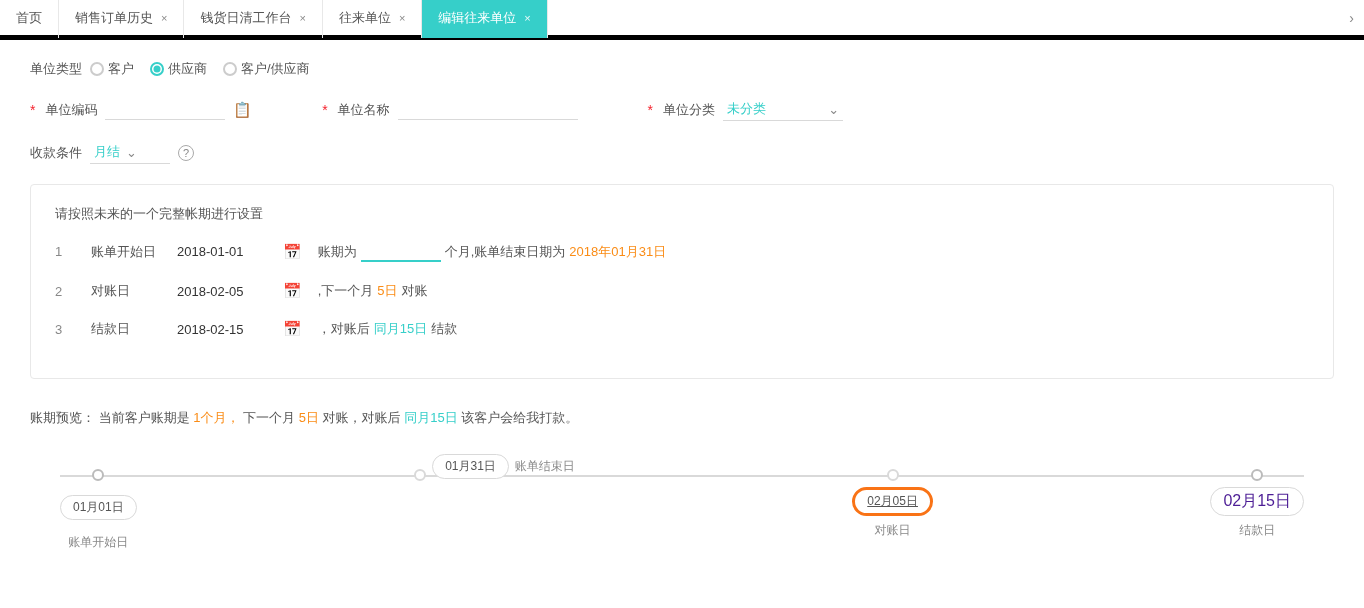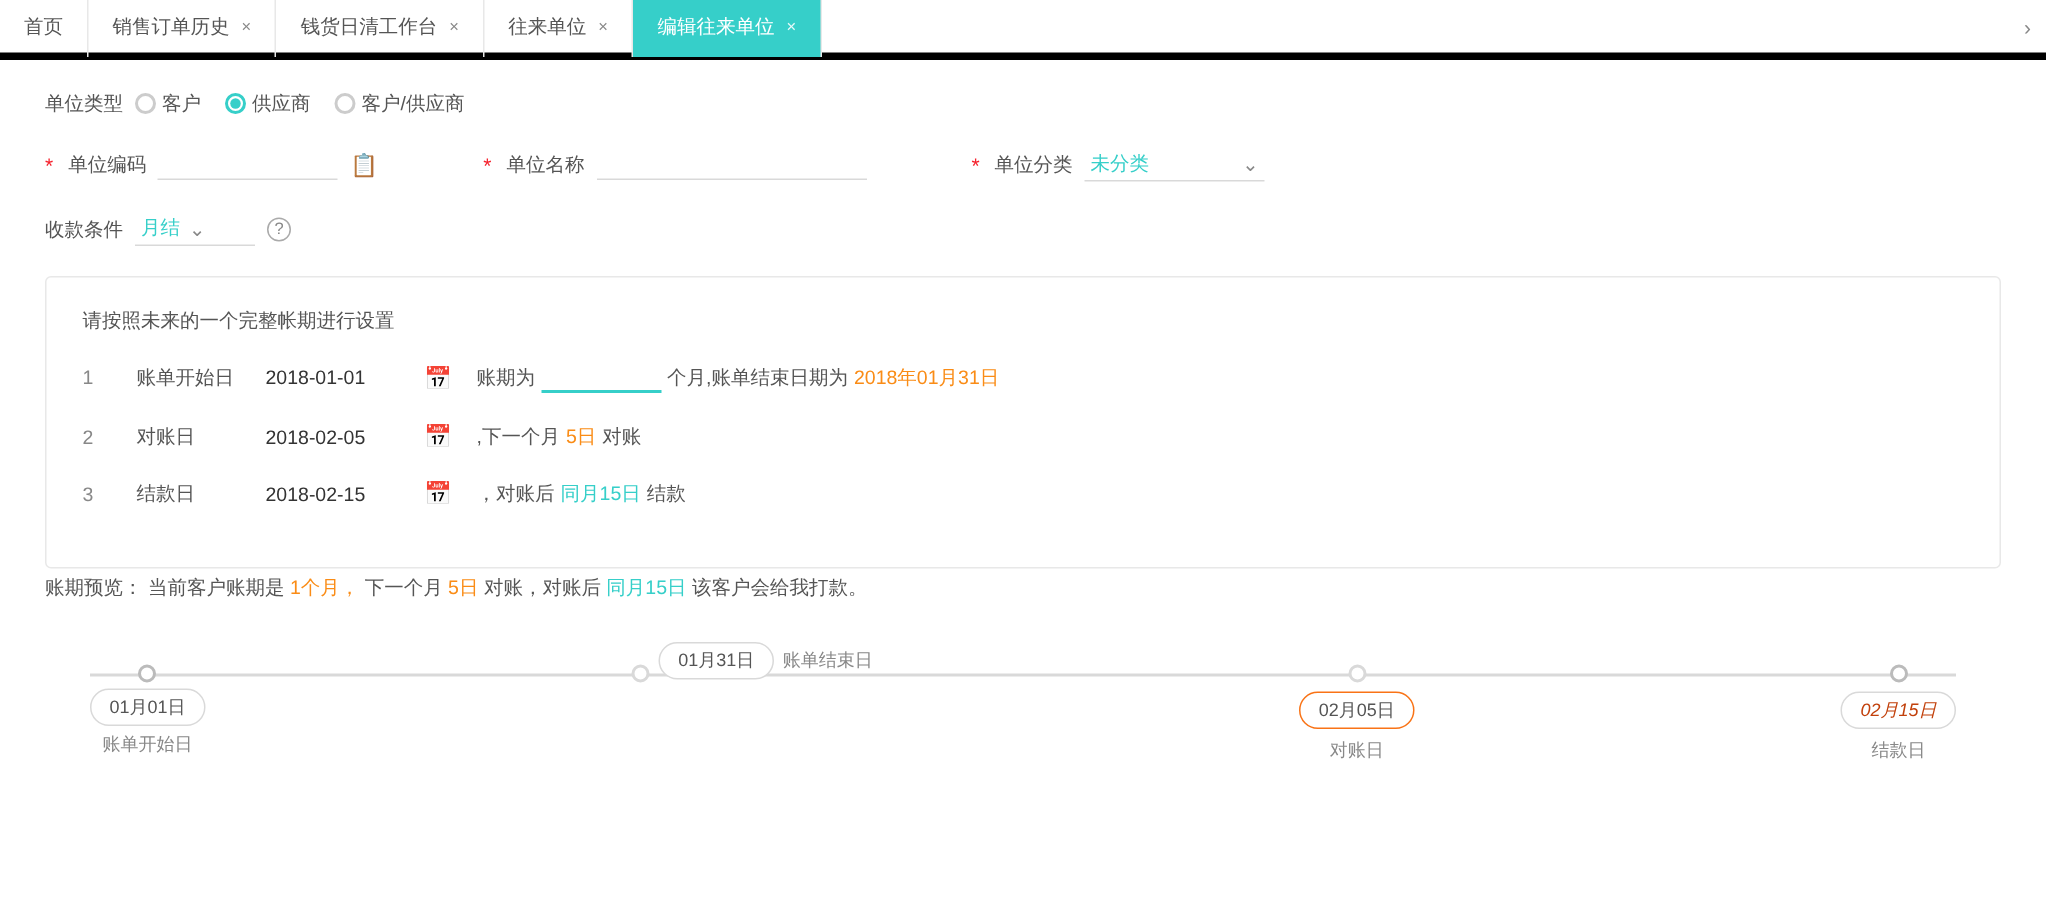--- a/index.html
+++ b/index.html
@@ -137,21 +137,21 @@
       color: #36cfc9;
       cursor: pointer;
       font-size: 15px;
     }
 
     
     .panel {
       border: 1px solid #e8e8e8;
       border-radius: 4px;
       padding: 20px 24px;
-      margin-bottom: 4px;
+      margin-bottom: 30px;
     }
     .panel-hint {
       font-size: 13px;
       color: #555;
       margin-bottom: 18px;
     }
     .step-row {
       display: flex;
       align-items: center;
       margin-bottom: 20px;
@@ -352,40 +352,40 @@
     <span class="highlight-orange">5日</span>
     <span>对账，对账后</span>
     <span class="highlight-teal">同月15日</span>
     <span>该客户会给我打款。</span>
   </div>
 
   <div style="position:relative; padding: 0 30px;">
     <div style="position:absolute; top: 24px; left: 30px; right: 30px; height: 2px; background: #d9d9d9; z-index:0;"></div>
     <div style="display:flex; justify-content: space-between; align-items:flex-start; position:relative; z-index:1;">
 
-      <div style="display:flex;flex-direction:column;align-items:center;gap:4px;">
+      <div style="display:flex;flex-direction:column;align-items:center;gap:14px;">
         <div style="width:12px;height:12px;border-radius:50%;border:2px solid #bbb;background:#fff;margin-top:18px;"></div>
         <div style="border:1px solid #d9d9d9;border-radius:20px;padding:3px 12px;font-size:12px;color:#555;background:#fff;white-space:nowrap;">01月01日</div>
         <div style="font-size:12px;color:#888;">账单开始日</div>
       </div>
 
       <div style="display:flex;align-items:center;gap:6px;">
         <div style="width:12px;height:12px;border-radius:50%;border:2px solid #d9d9d9;background:#fff;margin-top:18px;"></div>
         <div style="border:1px solid #d9d9d9;border-radius:20px;padding:3px 12px;font-size:12px;color:#555;background:#fff;white-space:nowrap;">01月31日</div>
         <div style="font-size:12px;color:#888;">账单结束日</div>
       </div>
 
       <div style="display:flex;flex-direction:column;align-items:center;gap:6px;">
         <div style="width:12px;height:12px;border-radius:50%;border:2px solid #d9d9d9;background:#fff;margin-top:18px;"></div>
-        <div style="border:1px solid #f97316;border-radius:20px;padding:3px 12px;font-size:12px;color:#555;background:#fff;white-space:nowrap;">02月05日</div>
+        <div style="border:3px solid #f97316;border-radius:20px;padding:3px 12px;font-size:12px;color:#555;background:#fff;white-space:nowrap;text-decoration:underline;">02月05日</div>
         <div style="font-size:12px;color:#888;">对账日</div>
       </div>
 
       <div style="display:flex;flex-direction:column;align-items:center;gap:6px;">
         <div style="width:12px;height:12px;border-radius:50%;border:2px solid #bbb;background:#fff;margin-top:18px;"></div>
-        <div style="border:1px solid #d9d9d9;border-radius:20px;padding:3px 12px;font-size:12px;color:#c2410c;background:#fff;white-space:nowrap;font-style:italic;">02月15日</div>
+        <div style="border:1px solid #d9d9d9;border-radius:20px;padding:3px 12px;font-size:16px;color:#4c1d95;background:#fff;white-space:nowrap;">02月15日</div>
         <div style="font-size:12px;color:#888;">结款日</div>
       </div>
 
     </div>
   </div>
 
 </div>
 
 </body></html>

